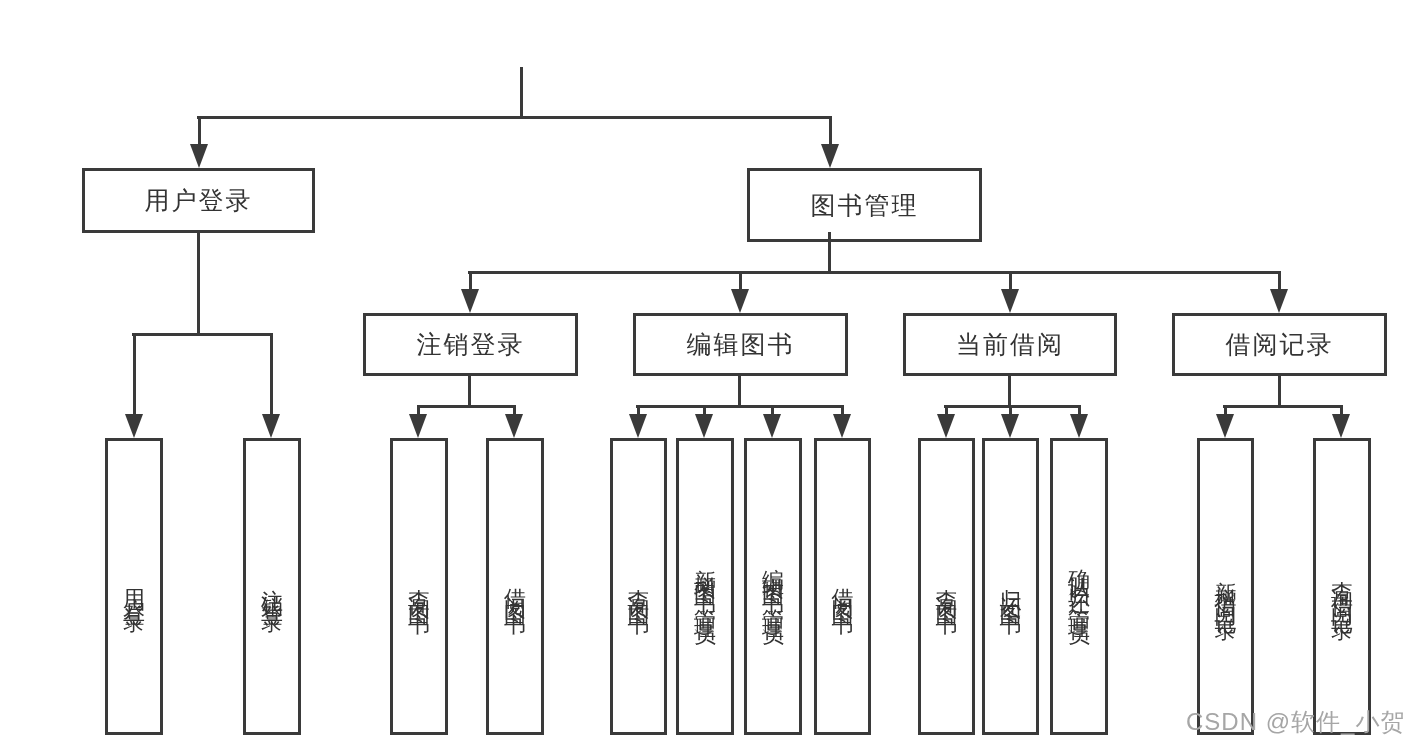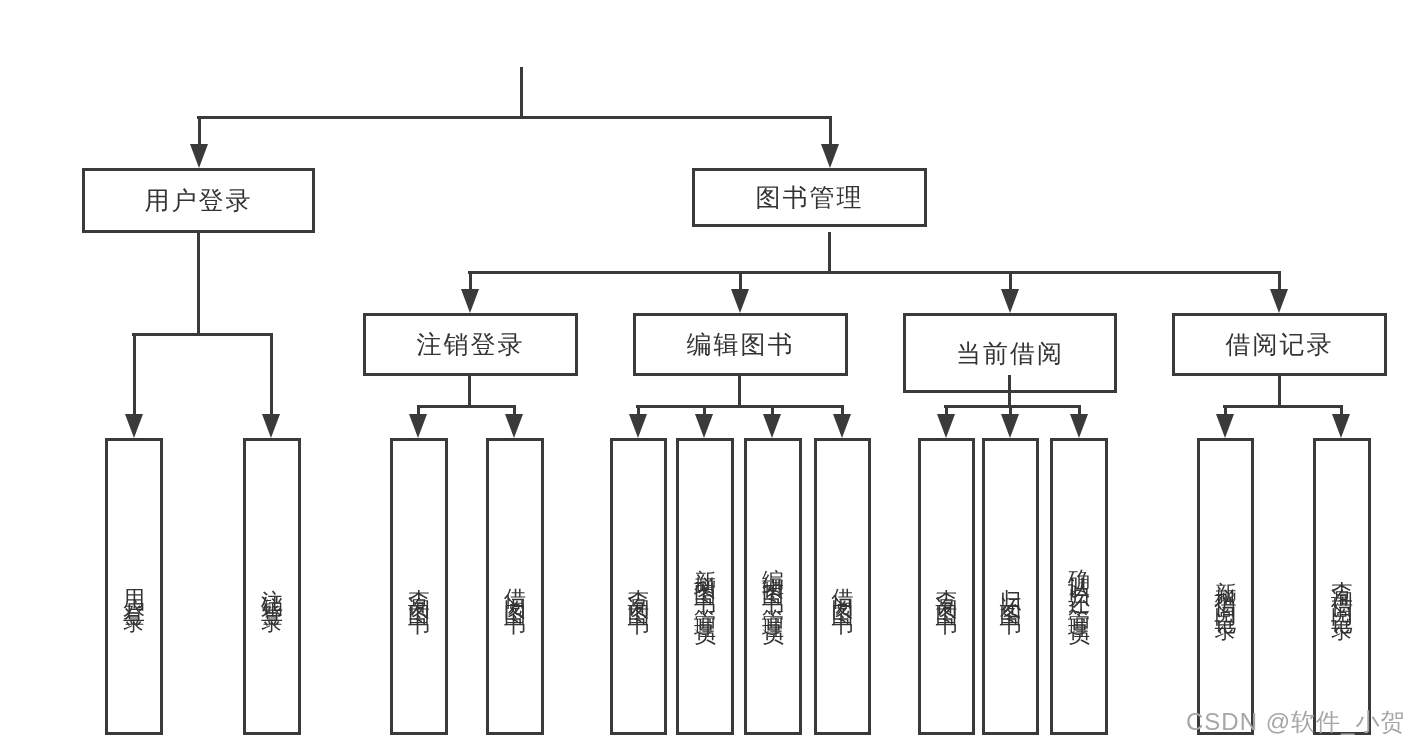--- a/index.html
+++ b/index.html
@@ -28,42 +28,42 @@
   <div class="stem" style="left:520px;top:67px;height:52px;"></div>
   <div class="hline" style="left:197px;top:116px;width:635px;"></div>
   <div class="stem" style="left:198px;top:116px;height:31px;"></div>
   <div class="tri" style="left:190px;top:144px;"></div>
   <div class="stem" style="left:829px;top:116px;height:31px;"></div>
   <div class="tri" style="left:821px;top:144px;"></div>
 
   <div class="node hnode" style="left:82px;top:168px;width:233px;height:65px;">
     <span>用户登录</span>
   </div>
-  <div class="node hnode" style="left:692px;top:168px;width:235px;height:59px;">
+  <div class="node hnode" style="left:747px;top:168px;width:235px;height:74px;">
     <span>图书管理</span>
   </div>
 
   <div class="stem" style="left:828px;top:232px;height:42px;"></div>
   <div class="hline" style="left:468px;top:271px;width:813px;"></div>
   <div class="stem" style="left:469px;top:271px;height:21px;"></div>
   <div class="tri" style="left:461px;top:289px;"></div>
   <div class="stem" style="left:739px;top:271px;height:21px;"></div>
   <div class="tri" style="left:731px;top:289px;"></div>
   <div class="stem" style="left:1009px;top:271px;height:21px;"></div>
   <div class="tri" style="left:1001px;top:289px;"></div>
   <div class="stem" style="left:1278px;top:271px;height:21px;"></div>
   <div class="tri" style="left:1270px;top:289px;"></div>
 
   <div class="node hnode" style="left:363px;top:313px;width:215px;height:63px;">
     <span>注销登录</span>
   </div>
   <div class="node hnode" style="left:633px;top:313px;width:215px;height:63px;">
     <span>编辑图书</span>
   </div>
-  <div class="node hnode" style="left:903px;top:313px;width:214px;height:80px;">
+  <div class="node hnode" style="left:903px;top:313px;width:214px;height:63px;">
     <span>当前借阅</span>
   </div>
   <div class="node hnode" style="left:1172px;top:313px;width:215px;height:63px;">
     <span>借阅记录</span>
   </div>
 
   <div class="stem" style="left:197px;top:232px;height:104px;"></div>
   <div class="hline" style="left:132px;top:333px;width:141px;"></div>
   <div class="stem" style="left:133px;top:333px;height:84px;"></div>
   <div class="tri" style="left:125px;top:414px;"></div>

